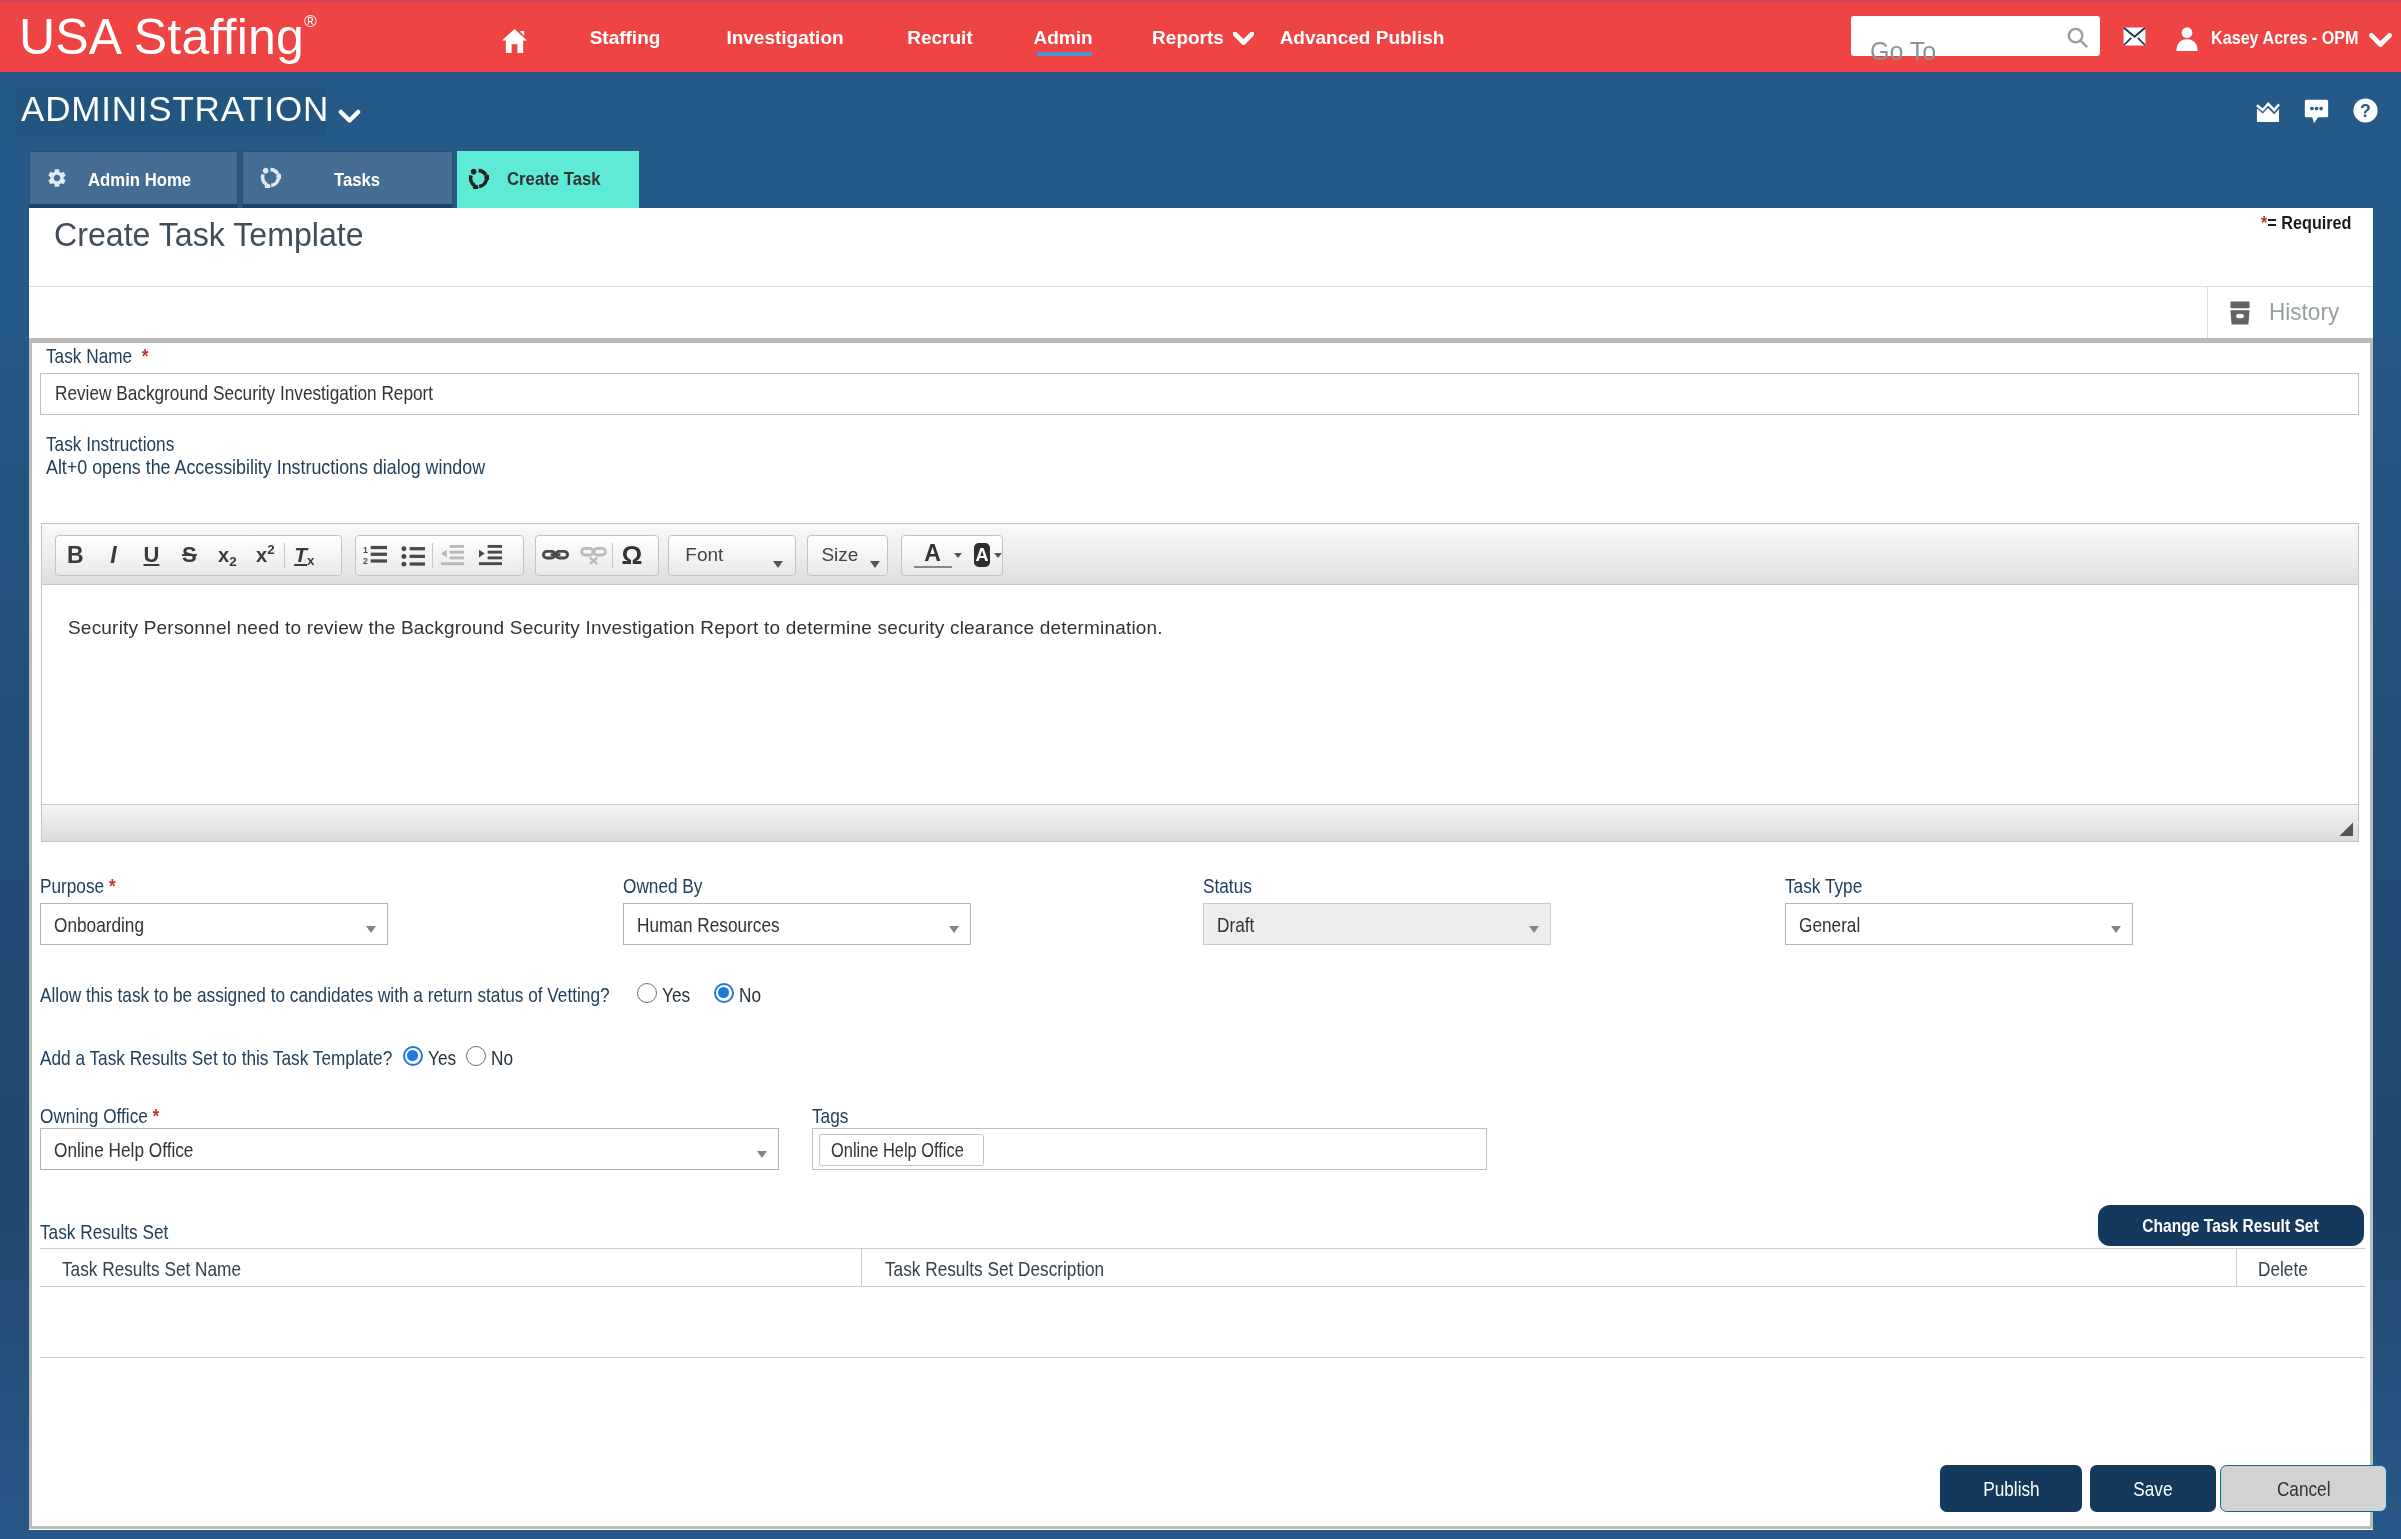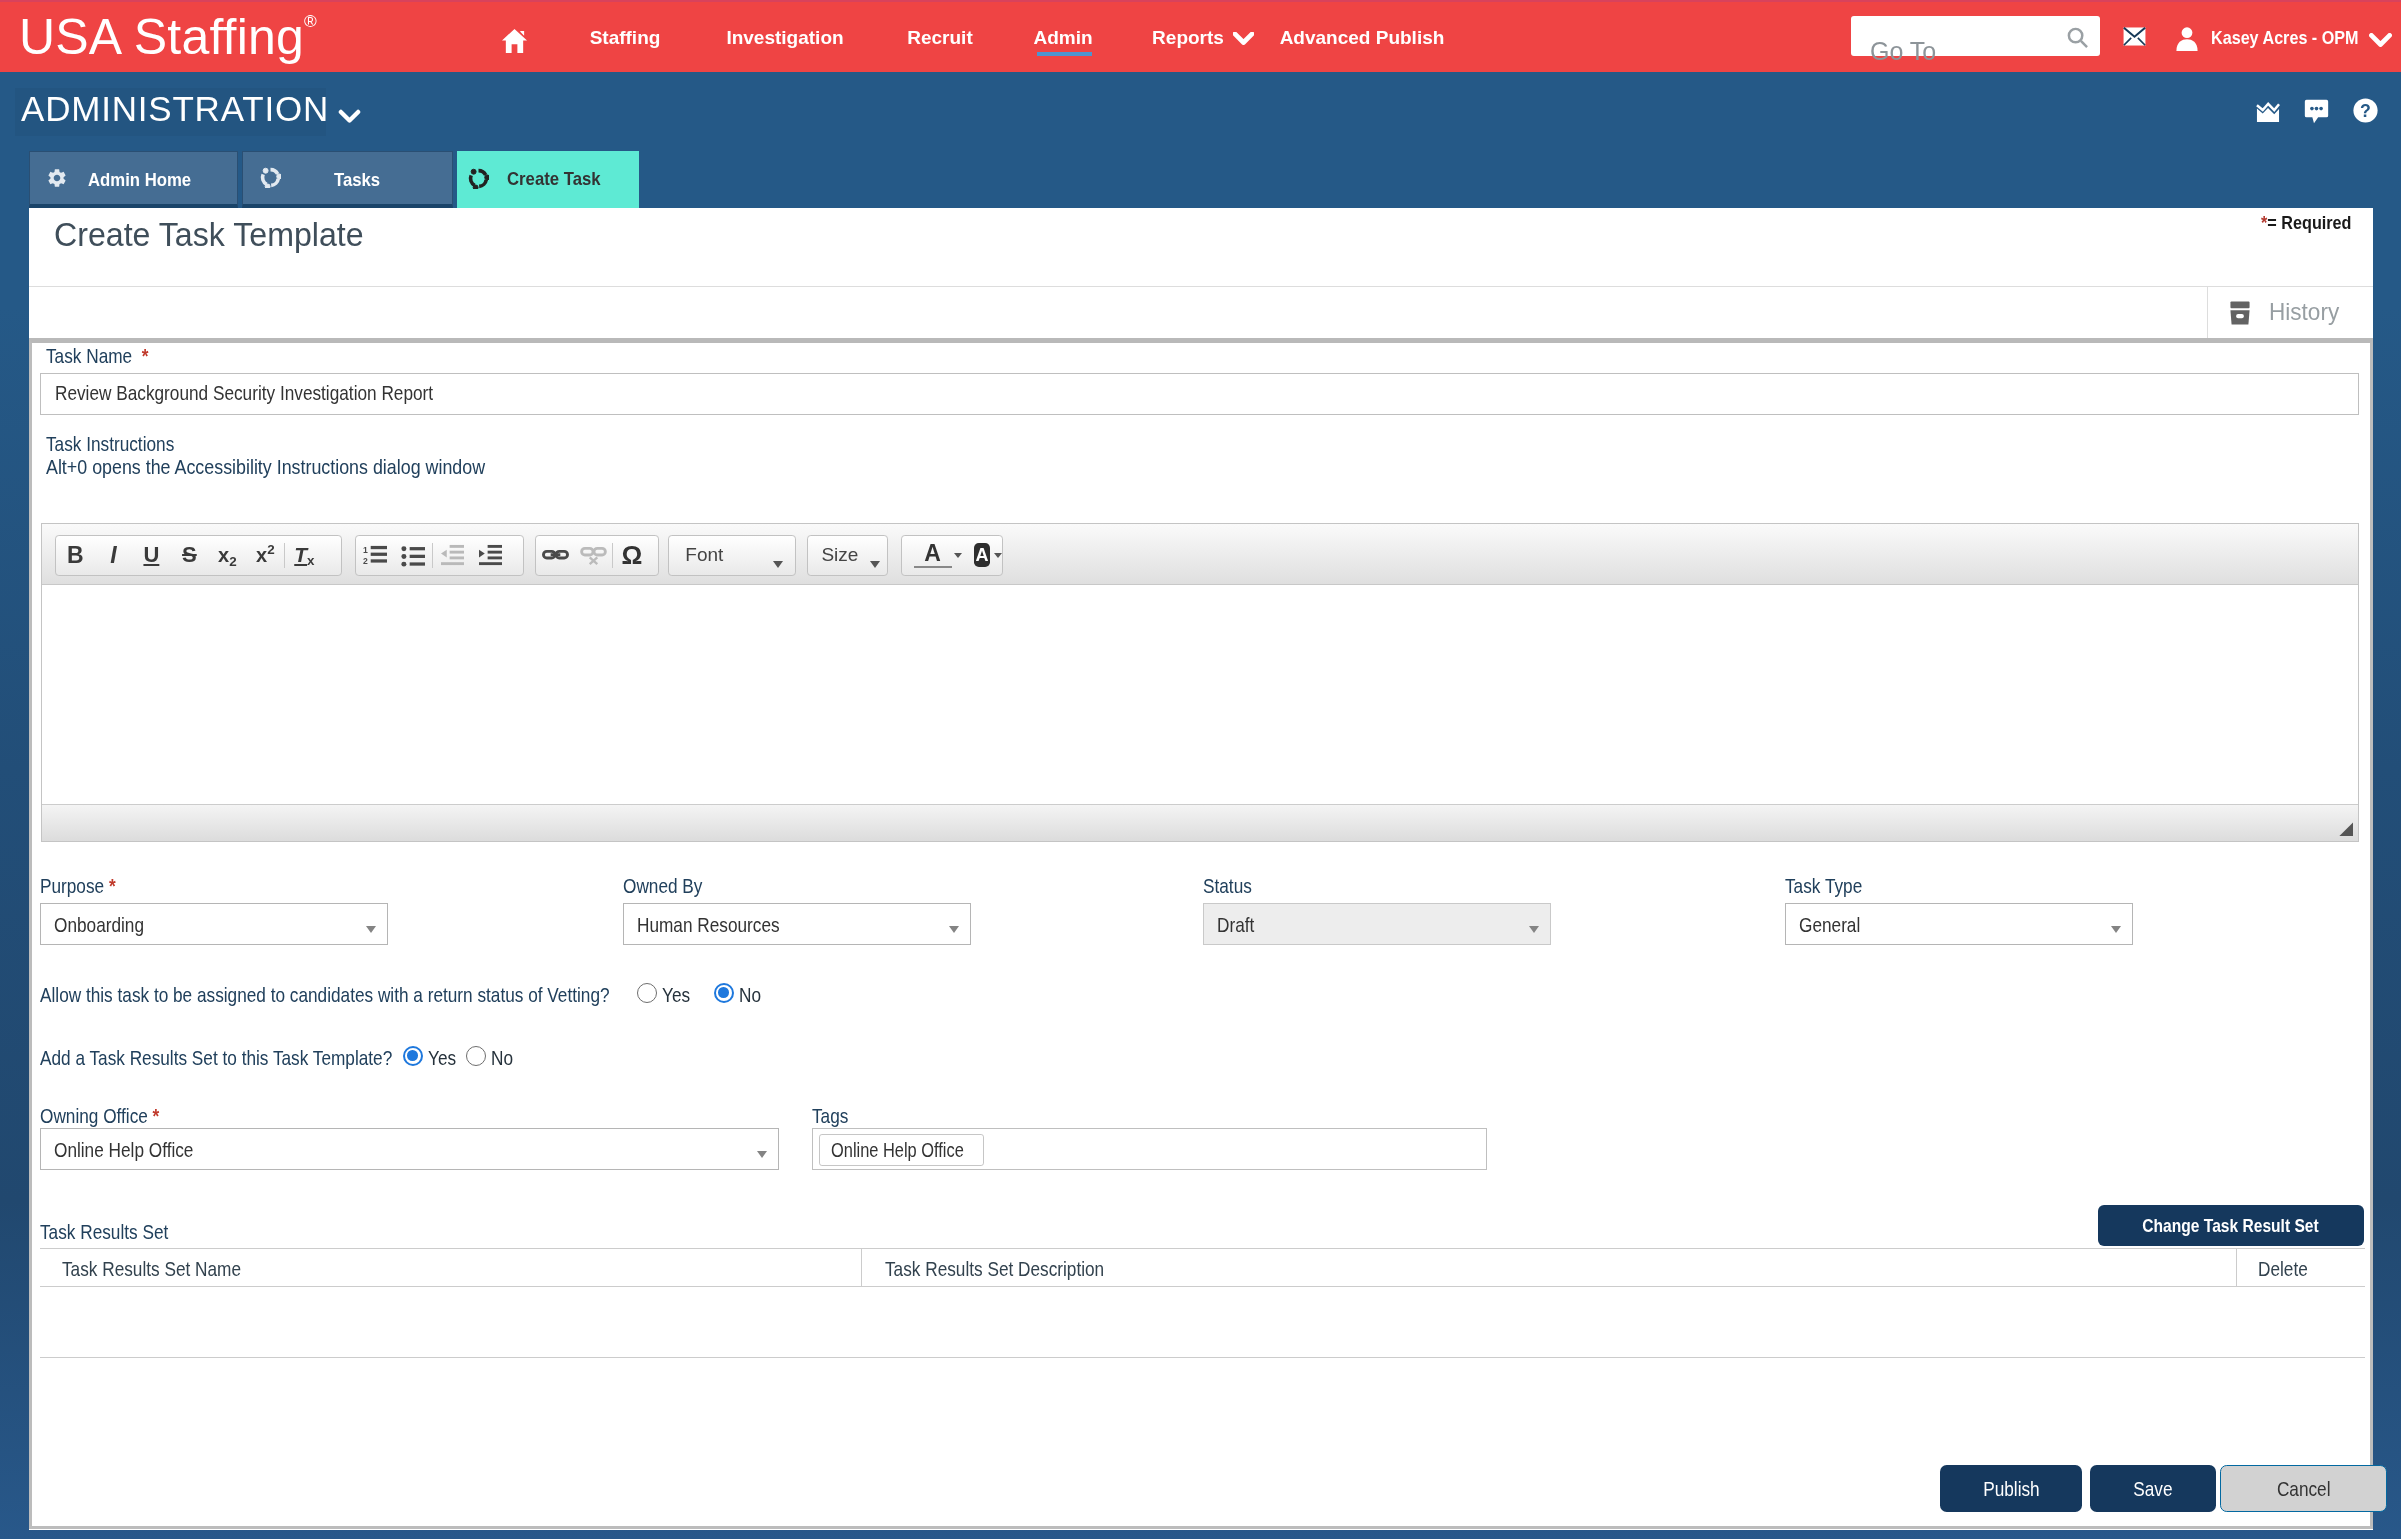--- a/index.html
+++ b/index.html
@@ -248,20 +248,21 @@
   <div class="tbg" style="left:765px;width:81px">
       <span style="margin-left:13.4px;font-size:19px;color:#444">Size</span>
       <span class="arr" style="right:6.7px;top:25px;border-top-color:#555"></span>
     </div>
   <div class="tbg" style="left:859px;width:102px">
     <span class="tbtn" style="font-weight:bold;font-size:23px;color:#333;border-bottom:2.9px solid #888;line-height:1;padding-bottom:1px;margin-left:11.5px">A</span>
     <span style="width:0;height:0;border-left:4.8px solid transparent;border-right:4.8px solid transparent;border-top:5.8px solid #555;margin-left:2.9px"></span>
     <span style="display:inline-block;width:24px;height:24px;background:#2e2e2e;border-radius:4.8px;color:#fff;font-weight:bold;font-size:18px;text-align:center;line-height:24px;margin-left:11.5px">A</span>
     <span style="width:0;height:0;border-left:4.8px solid transparent;border-right:4.8px solid transparent;border-top:5.8px solid #555;margin-left:3.8px"></span>
   </div>
+  <div class="abs" style="left:26px;top:93px;font-size:19px;letter-spacing:0.2px;color:#333">Security Personnel need to review the Background Security Investigation Report to determine security clearance determination.</div>
   <div class="abs" style="left:0;bottom:0;width:2316px;height:37px;background:linear-gradient(#f4f4f4,#dcdcdc);border-top:1px solid #ccc">
     <svg class="abs" style="right:4.8px;bottom:4.8px" width="14.4" height="14.4" viewBox="0 0 15 15">
         <path d="M15 0 L15 15 L0 15 Z" fill="#555"></path>
       </svg>
   </div>
 </div>
 <div class="lbl" style="left:40px;top:874px">Purpose <span class="star">*</span></div>
 <div class="lbl" style="left:623px;top:874px">Owned By</div>
 <div class="lbl" style="left:1203px;top:874px">Status</div>
 <div class="lbl" style="left:1785px;top:874px">Task Type</div>
@@ -299,21 +300,21 @@
 <div class="lbl" style="left:812px;top:1104px">Tags</div>
 <div class="sel" style="left:40px;top:1128px;width:739px">
     <span class="v">Online Help Office</span>
     <span class="arr"></span>
   </div>
 <div class="tinput" style="left:812px;top:1128px;width:675px;height:42px"></div>
 <div class="tinput" style="left:819px;top:1134px;width:165px;height:32px;border-color:#c6c6c6;border-radius:2.9px">
     <span style="position:absolute;left:10.6px;top:3.8px;font-size:20px">Online Help Office</span>
   </div>
 <div class="lbl" style="left:40px;top:1220px">Task Results Set</div>
-<div class="btn" style="left:2098px;top:1205px;width:266px;height:41px;line-height:41px;font-size:19px;font-weight:bold;border-radius:6px"><span>Change Task Result Set</span></div>
+<div class="btn" style="left:2098px;top:1205px;width:266px;height:41px;line-height:41px;font-size:19px;font-weight:bold;border-radius:12px"><span>Change Task Result Set</span></div>
 <div class="abs" style="left:40px;top:1248px;width:2325px;height:110px;border:1px solid #ccc;border-left:none;border-right:none">
   <div class="abs" style="left:0;top:0;width:2325px;height:38px;background:#fff;border-bottom:1px solid #ccc;box-sizing:border-box">
     <span class="lbl" style="left:22px;top:7.7px;color:#32424e">Task Results Set Name</span>
     <div class="abs" style="left:821px;top:0;width:1px;height:37px;background:#ccc"></div>
     <span class="lbl" style="left:845px;top:7.7px;color:#32424e">Task Results Set Description</span>
     <div class="abs" style="left:2196px;top:0;width:1px;height:37px;background:#ccc"></div>
     <span class="lbl" style="left:2218px;top:7.7px;color:#32424e">Delete</span>
   </div>
 </div>
 <div class="btn" style="left:1940px;top:1465px;width:142px;height:47px;line-height:47px"><span>Publish</span></div>

